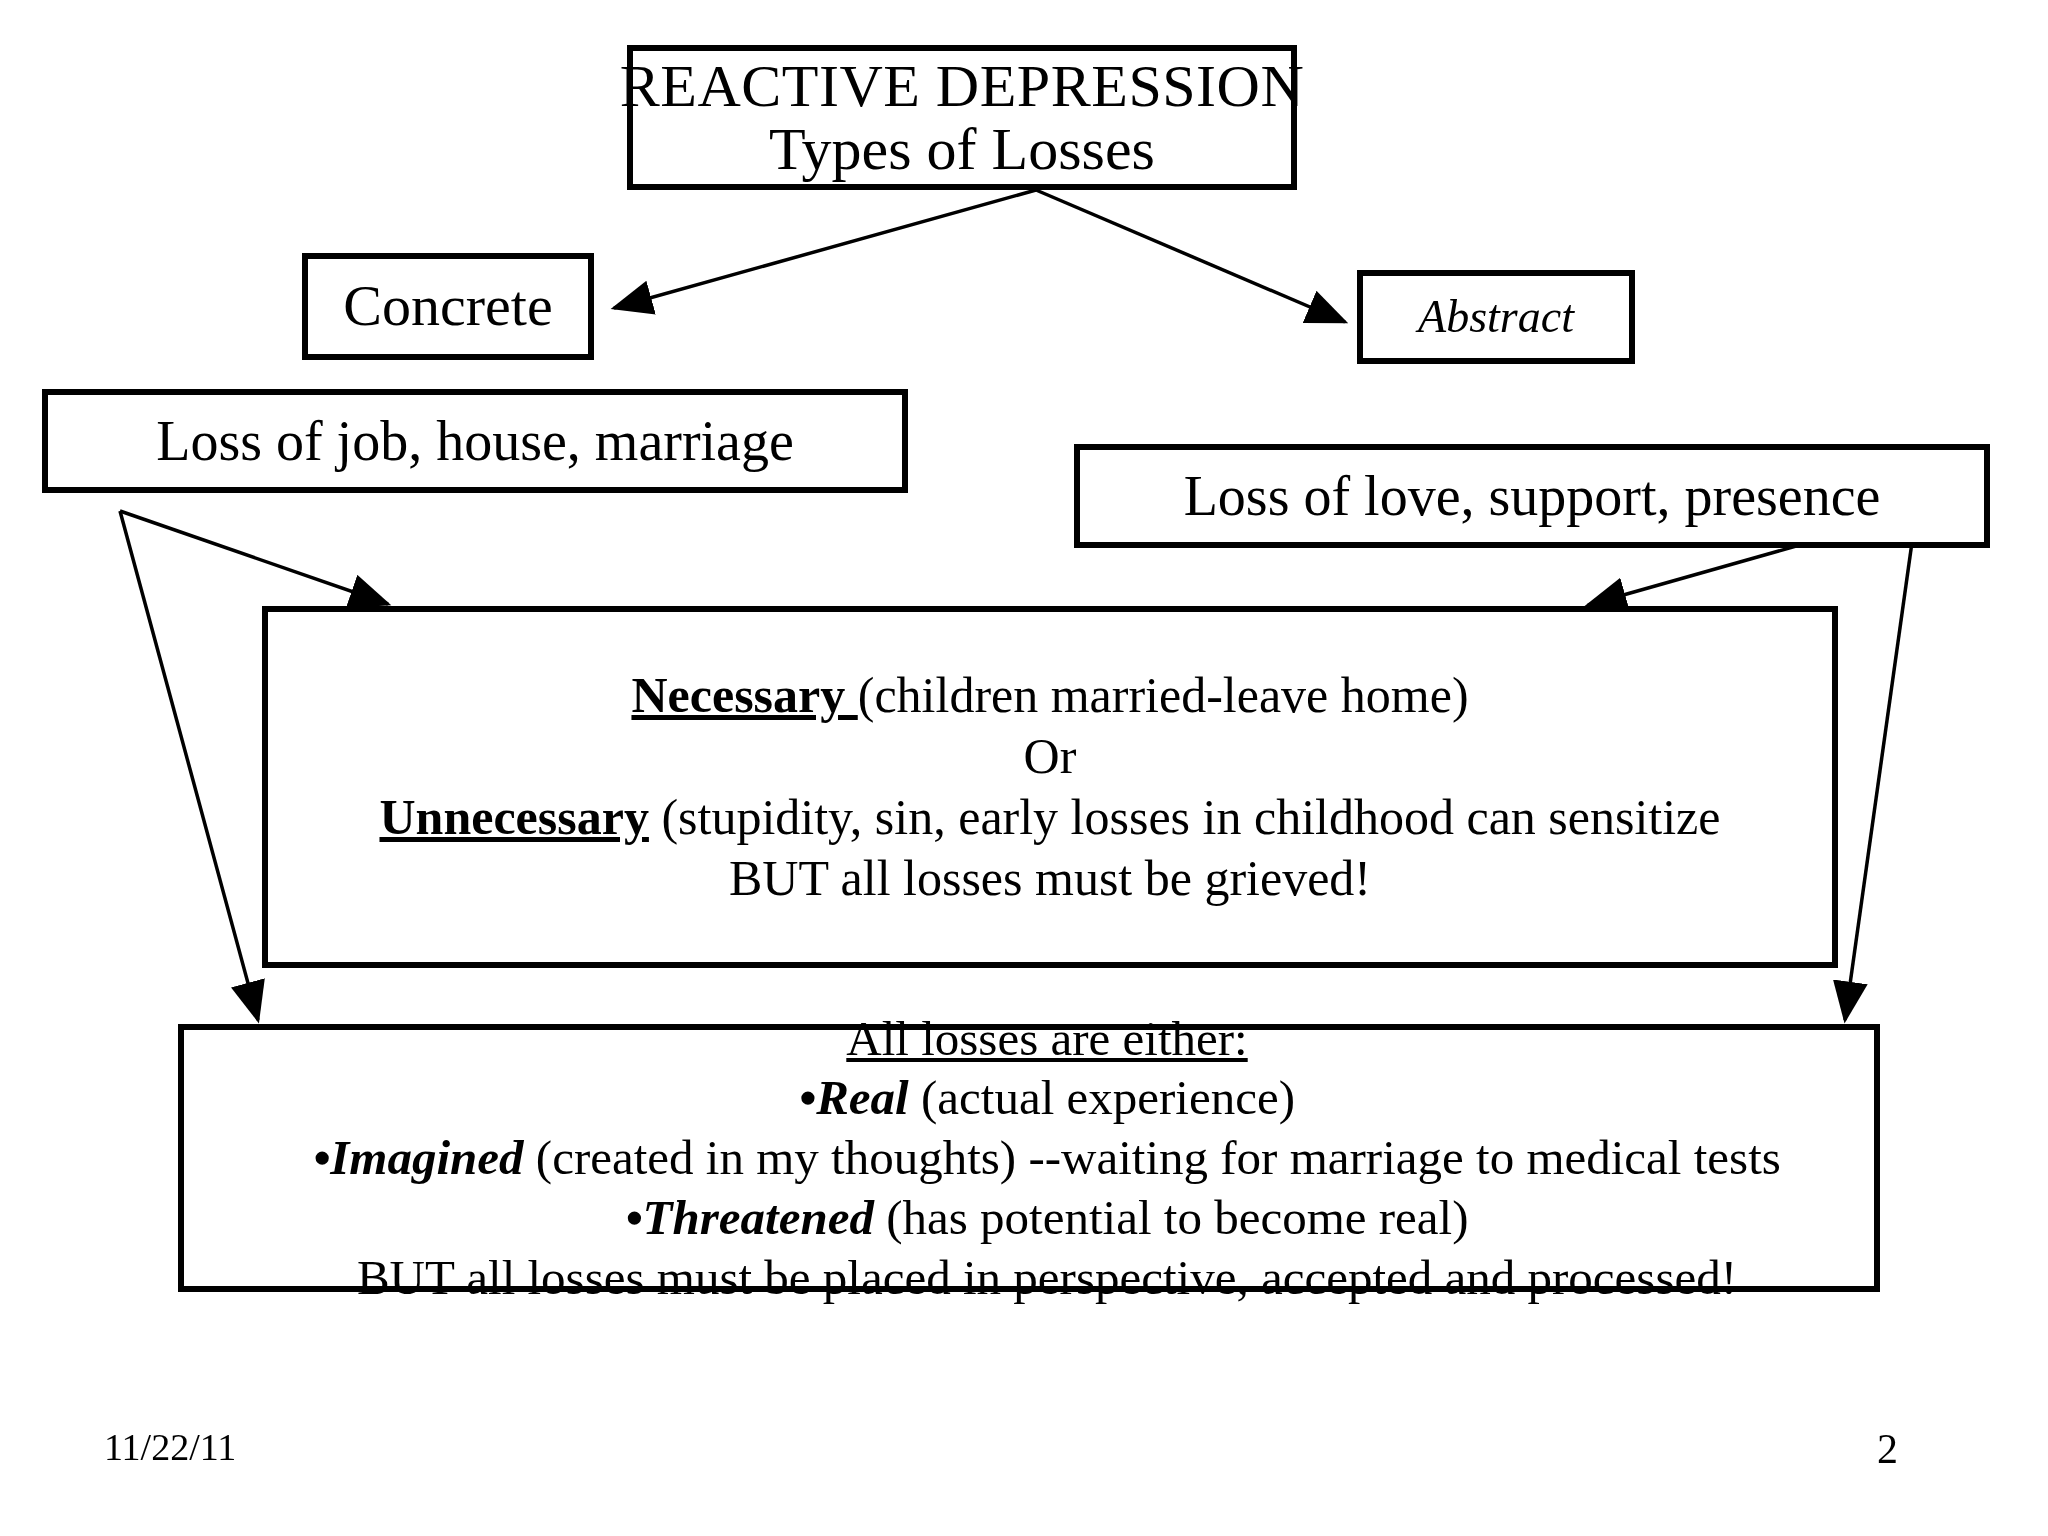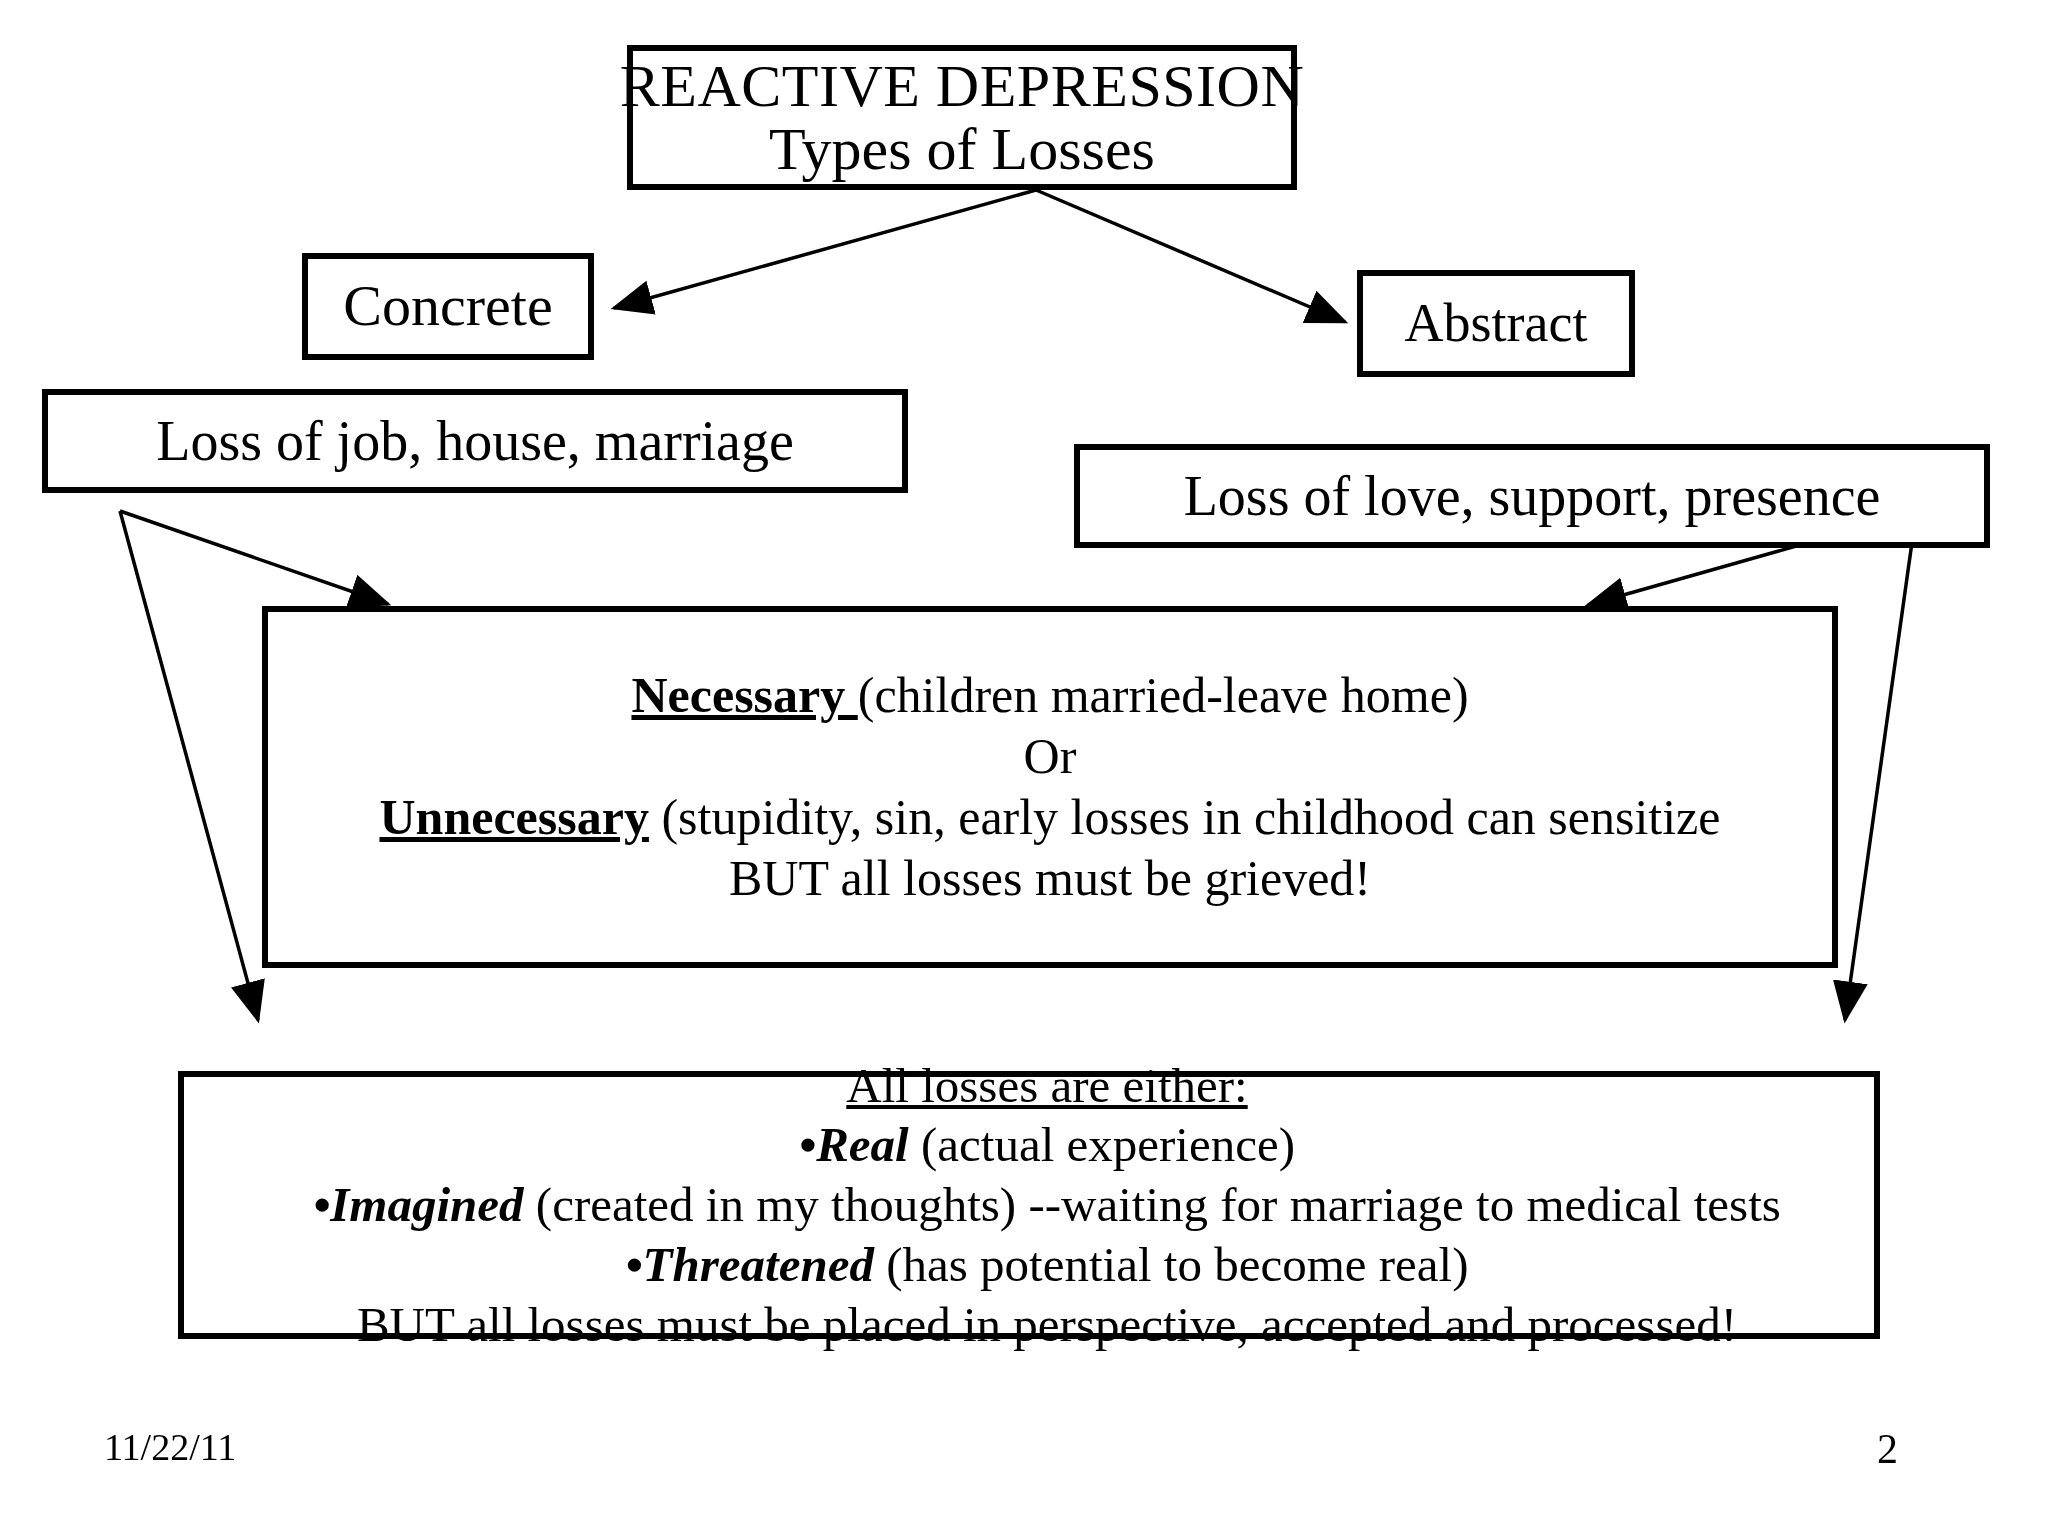--- a/index.html
+++ b/index.html
@@ -36,22 +36,23 @@
     font-size: 60px;
   }
   #title-box .line:first-child { letter-spacing: 0.5px; }
 
   
   #concrete-box {
     left: 302px; top: 253px; width: 292px; height: 107px;
     font-size: 58px;
   }
   #abstract-box {
-    left: 1357px; top: 270px; width: 278px; height: 107px;
-    font-size: 54px;
+    left: 1357px; top: 270px; width: 278px; height: 94px;
+    font-size: 46px;
+    font-style: italic;
   }
 
   
   #concrete-detail-box {
     left: 42px; top: 389px; width: 866px; height: 104px;
     font-size: 56px;
   }
   #abstract-detail-box {
     left: 1074px; top: 406px; width: 916px; height: 104px;
     font-size: 56px;
@@ -59,21 +60,21 @@
   }
 
   
   #necessary-box {
     left: 262px; top: 606px; width: 1576px; height: 362px;
     font-size: 50px;
     line-height: 1.22;
   }
   
   #all-losses-box {
-    left: 178px; top: 1071px; width: 1702px; height: 268px;
+    left: 178px; top: 1024px; width: 1702px; height: 268px;
     font-size: 49px;
     line-height: 1.22;
     padding-left: 36px;
   }
 
   .u { text-decoration: underline; }
   .bu { font-weight: bold; text-decoration: underline; }
   .bi { font-weight: bold; font-style: italic; text-align: right; }
 
   

